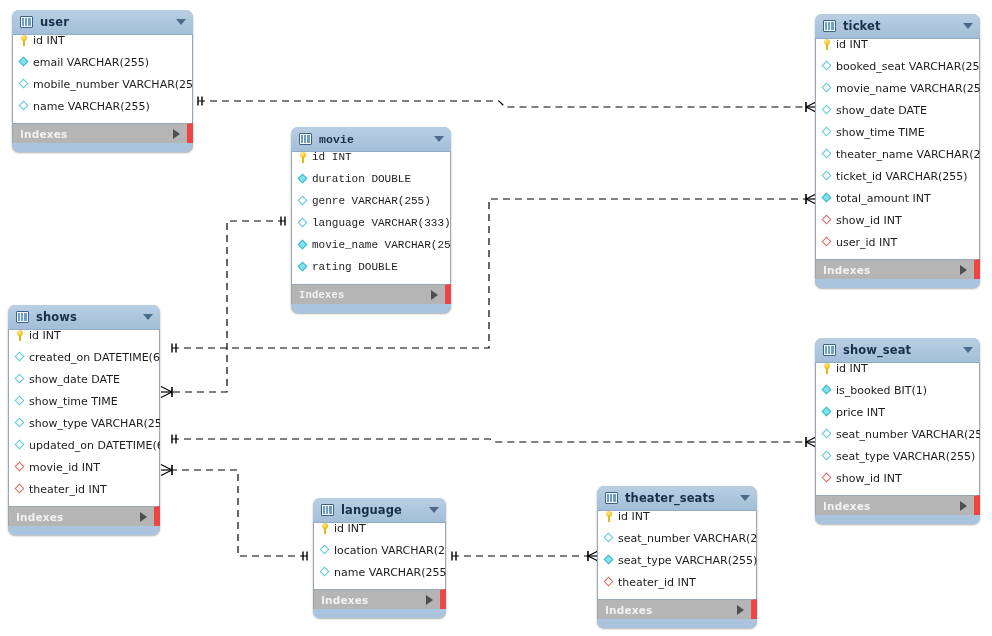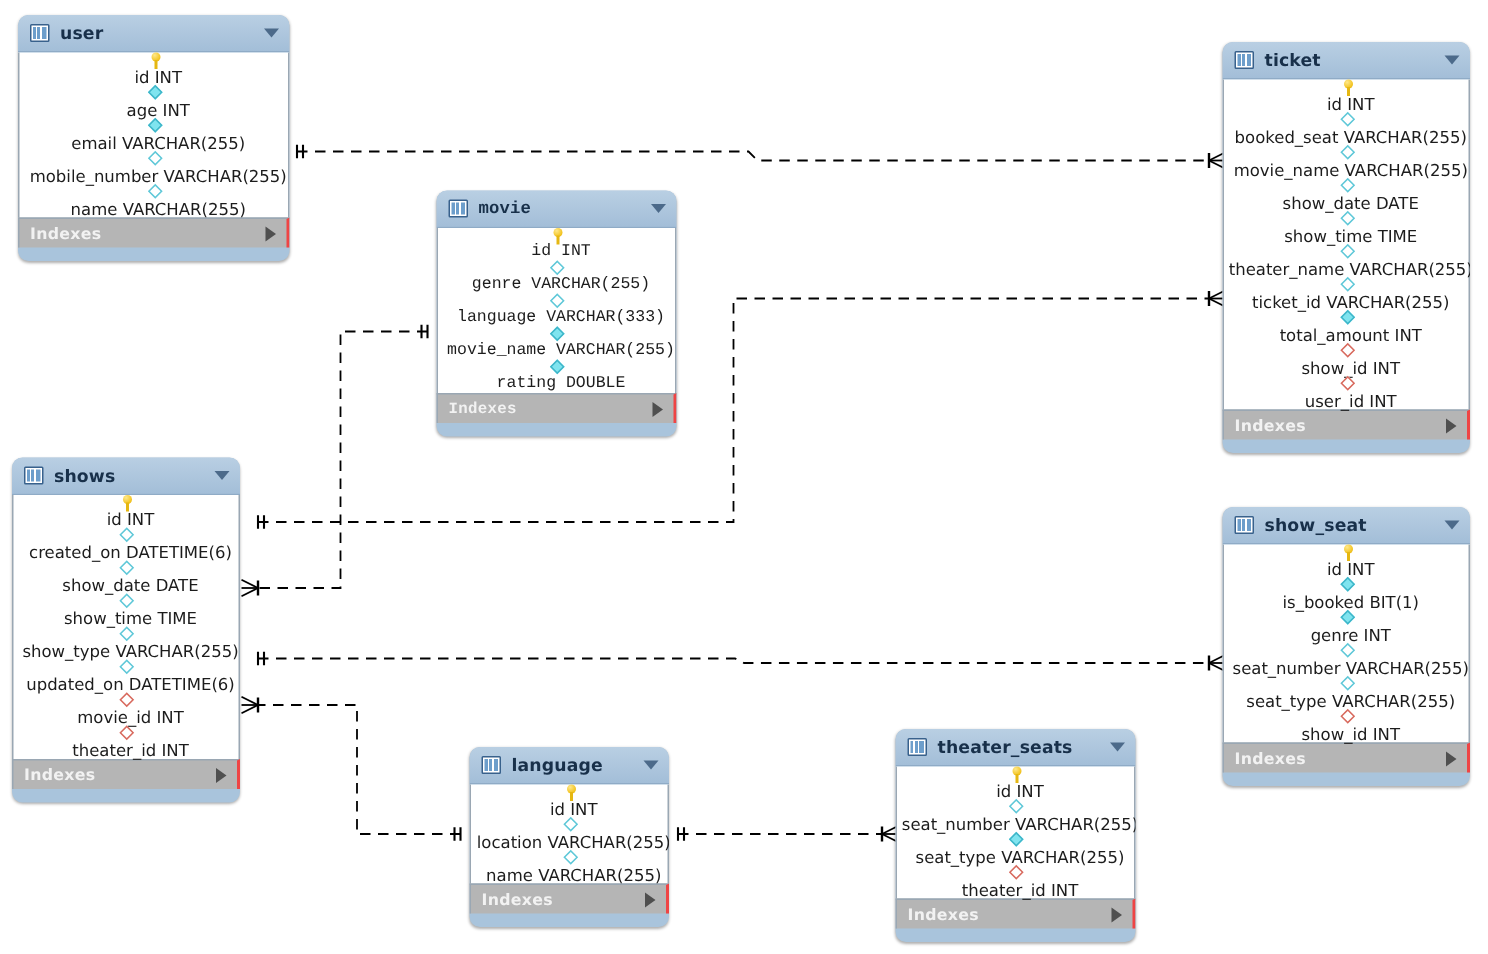--- a/index.html
+++ b/index.html
@@ -92,26 +92,25 @@
   }
 
   .tbl-body {
     background: #ffffff;
     border-left: 1px solid #9aa7b3;
     border-right: 1px solid #9aa7b3;
   }
   .col {
     height: 22px;
     display: flex;
-    align-items: center;
+    align-items: flex-start;
     padding-left: 6px;
     white-space: nowrap;
     font-size: 11px;
     color: #1c1c1c;
-    flex-direction: column;
   }
   .gly {
     width: 11px;
     height: 11px;
     margin-right: 3px;
     flex: 0 0 auto;
     position: relative;
   }
   
   .gly.pk::before {
@@ -150,21 +149,21 @@
   }
   .col-text { line-height: 11px; }
 
   .tbl-idx {
     height: 19px;
     display: flex;
     align-items: center;
     padding: 0 7px 0 7px;
     background: #b5b5b5;
     border-left: 1px solid #9aa7b3;
-    border-right: 2px solid #ef4444;
+    border-right: 6px solid #ef4444;
     border-top: 1px solid #9aa7b3;
   }
   .tbl-idx-label {
     font-size: 10.5px;
     font-weight: bold;
     color: #f2f2f2;
     flex: 1 1 auto;
     letter-spacing: 0.2px;
   }
   .tri-right {
@@ -242,41 +241,37 @@
         <span class="tbl-title">user</span>
         <span class="caret"></span>
       </div>
       <div class="tbl-body">
         <div class="col">
           <span class="gly pk"></span>
           <span class="col-text">id INT</span>
         </div>
         <div class="col">
           <span class="gly dia filled"></span>
-          <span class="col-text">age INT</span>
-        </div>
-        <div class="col">
-          <span class="gly dia filled"></span>
           <span class="col-text">email VARCHAR(255)</span>
         </div>
         <div class="col">
           <span class="gly dia"></span>
           <span class="col-text">mobile_number VARCHAR(255)</span>
         </div>
         <div class="col">
           <span class="gly dia"></span>
           <span class="col-text">name VARCHAR(255)</span>
         </div>
       </div>
       <div class="tbl-idx">
         <span class="tbl-idx-label">Indexes</span>
         <span class="tri-right"></span>
       </div>
     </div>
-    <div class="tbl" style="left: 815px; top: 28px; width: 165px;">
+    <div class="tbl" style="left: 815px; top: 14px; width: 165px;">
       <div class="tbl-head">
         <span class="tbl-icon"></span>
         <span class="tbl-title">ticket</span>
         <span class="caret"></span>
       </div>
       <div class="tbl-body">
         <div class="col">
           <span class="gly pk"></span>
           <span class="col-text">id INT</span>
         </div>
@@ -327,20 +322,24 @@
         <span class="tbl-icon"></span>
         <span class="tbl-title">movie</span>
         <span class="caret"></span>
       </div>
       <div class="tbl-body">
         <div class="col">
           <span class="gly pk"></span>
           <span class="col-text">id INT</span>
         </div>
         <div class="col">
+          <span class="gly dia filled"></span>
+          <span class="col-text">duration DOUBLE</span>
+        </div>
+        <div class="col">
           <span class="gly dia"></span>
           <span class="col-text">genre VARCHAR(255)</span>
         </div>
         <div class="col">
           <span class="gly dia"></span>
           <span class="col-text">language VARCHAR(333)</span>
         </div>
         <div class="col">
           <span class="gly dia filled"></span>
           <span class="col-text">movie_name VARCHAR(255)</span>
@@ -410,21 +409,21 @@
         <div class="col">
           <span class="gly pk"></span>
           <span class="col-text">id INT</span>
         </div>
         <div class="col">
           <span class="gly dia filled"></span>
           <span class="col-text">is_booked BIT(1)</span>
         </div>
         <div class="col">
           <span class="gly dia filled"></span>
-          <span class="col-text">genre INT</span>
+          <span class="col-text">price INT</span>
         </div>
         <div class="col">
           <span class="gly dia"></span>
           <span class="col-text">seat_number VARCHAR(255)</span>
         </div>
         <div class="col">
           <span class="gly dia"></span>
           <span class="col-text">seat_type VARCHAR(255)</span>
         </div>
         <div class="col">

